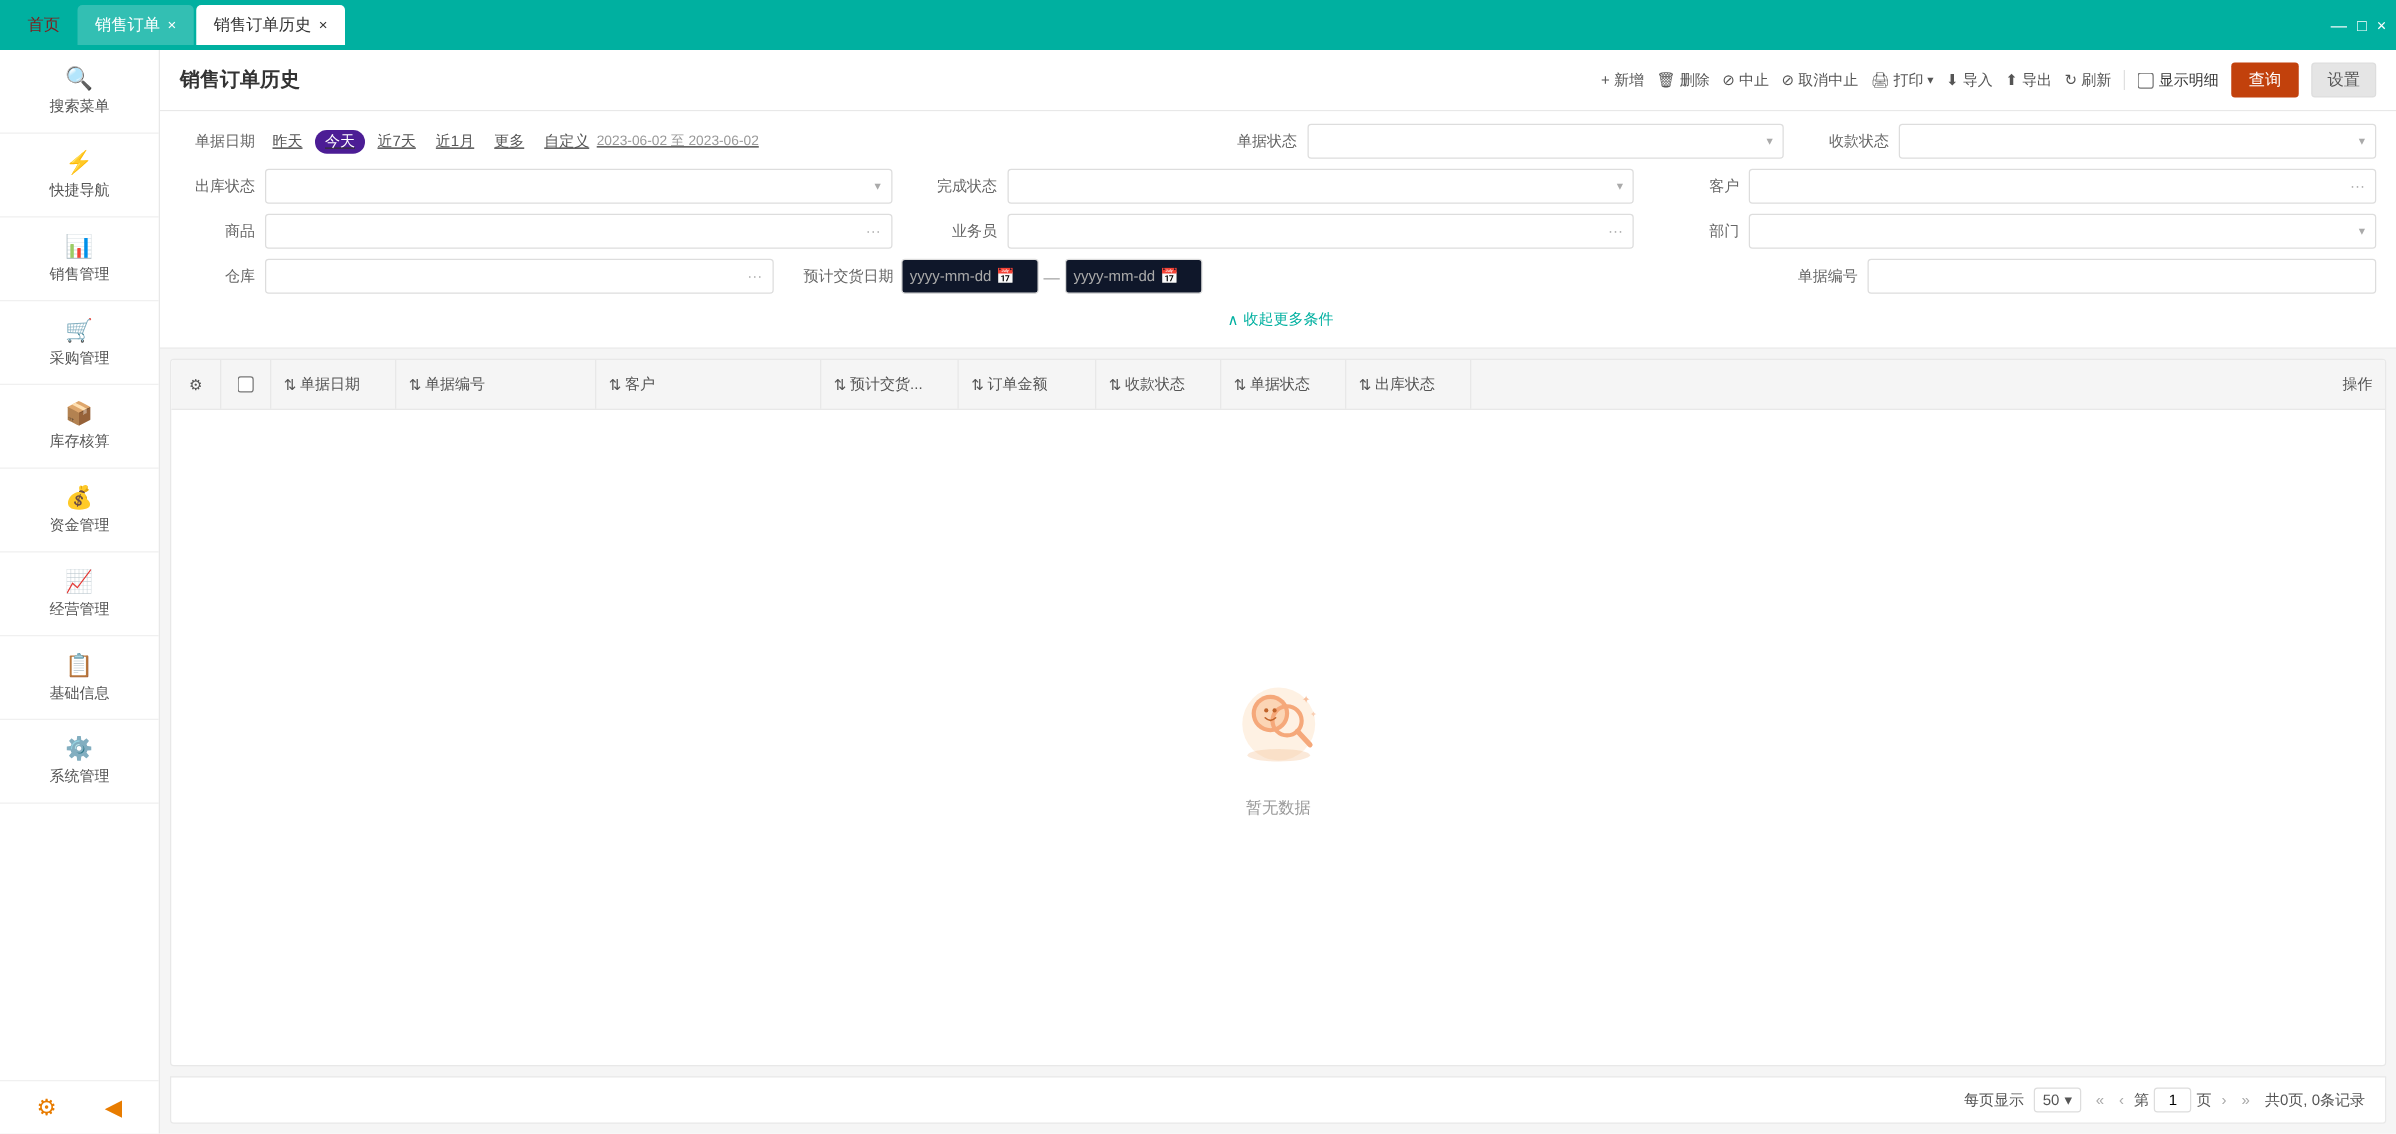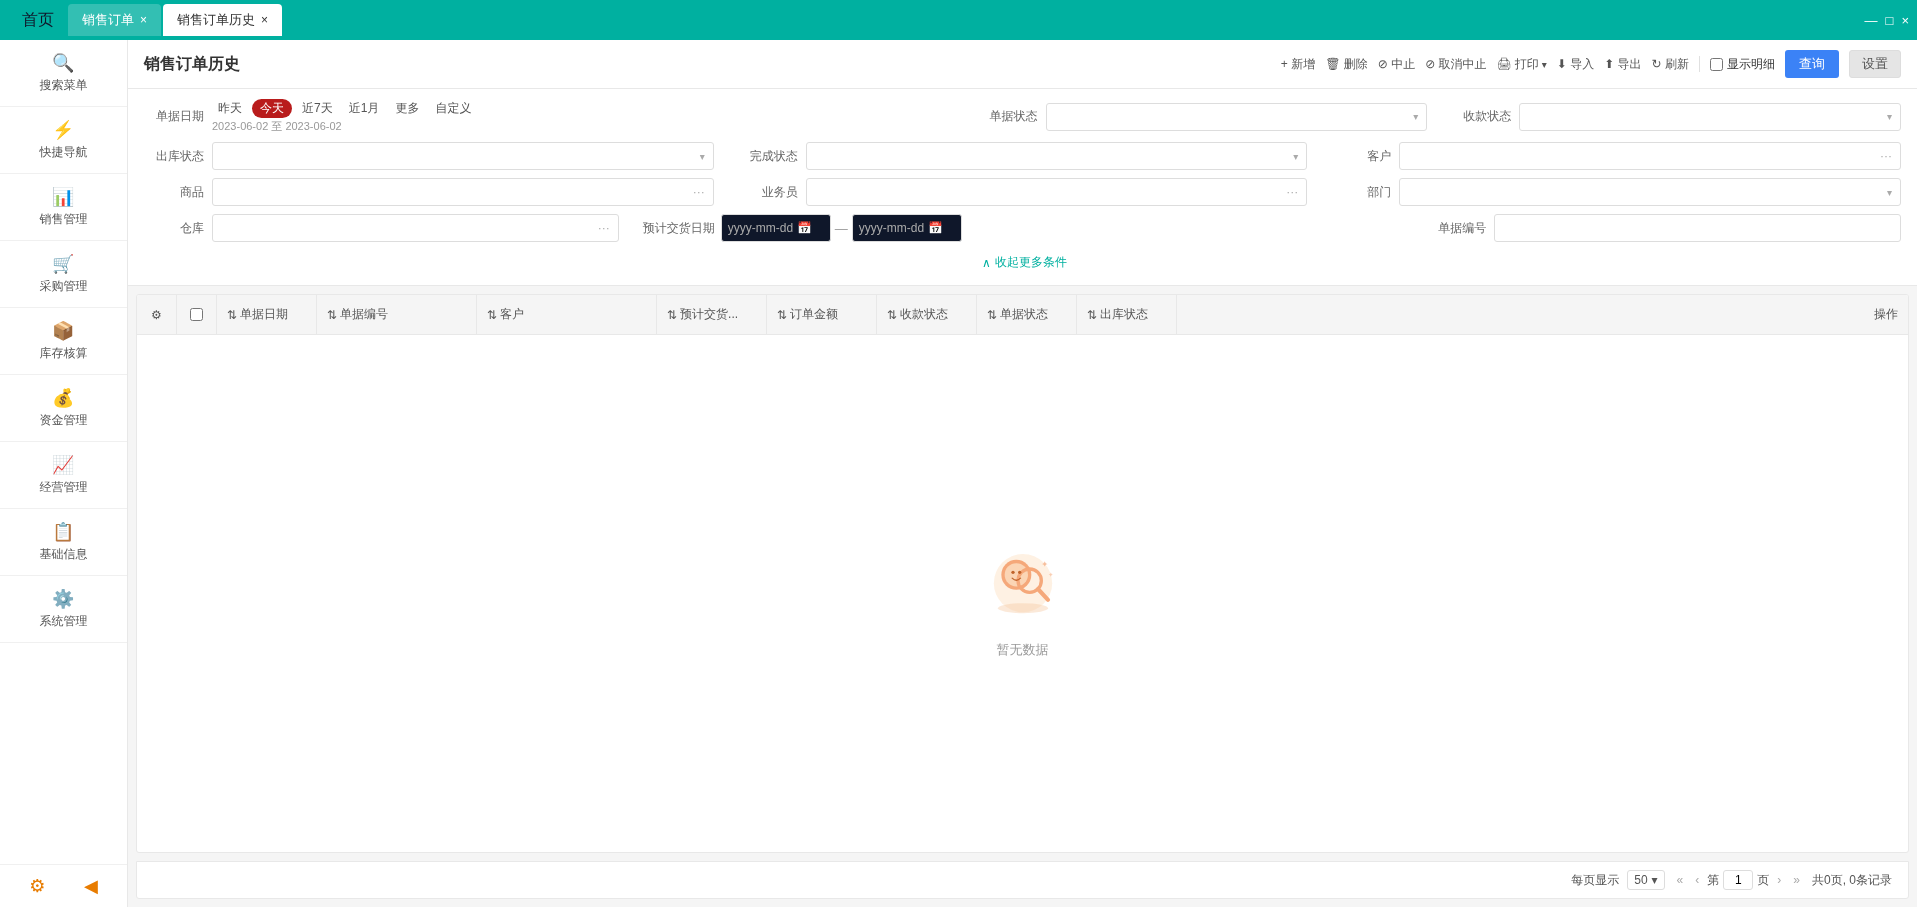--- a/index.html
+++ b/index.html
@@ -4,21 +4,21 @@
   <style>
     * { margin: 0; padding: 0; box-sizing: border-box; }
     body { font-family: 'Microsoft YaHei', Arial, sans-serif; font-size: 13px; background: #f5f5f5; color: #333; display: flex; flex-direction: column; height: 907px; overflow: hidden; }
 
     
     .top-bar { background: #00b0a0; height: 40px; display: flex; align-items: center; padding: 0 8px; flex-shrink: 0; }
     .tab { display: flex; align-items: center; height: 32px; padding: 0 14px; border-radius: 4px 4px 0 0; font-size: 13px; cursor: pointer; color: #fff; margin-right: 2px; }
     .tab.active { background: #fff; color: #333; }
     .tab.inactive { background: rgba(255,255,255,0.2); }
     .tab-close { margin-left: 6px; cursor: pointer; font-size: 12px; }
-    .top-bar-home { color: #0f172a; padding: 0 14px; cursor: pointer; font-size: 16px; }
+    .top-bar-home { color: #7f1d1d; padding: 0 14px; cursor: pointer; font-size: 13px; }
     .top-bar-right { margin-left: auto; display: flex; align-items: center; gap: 8px; color: #fff; font-size: 13px; }
     .top-bar-right span { cursor: pointer; }
 
     
     .layout { display: flex; flex: 1; overflow: hidden; }
 
     
     .sidebar { width: 128px; background: #fff; border-right: 1px solid #e8e8e8; display: flex; flex-direction: column; flex-shrink: 0; }
     .sidebar-item { display: flex; flex-direction: column; align-items: center; padding: 12px 0; cursor: pointer; font-size: 12px; color: #555; border-bottom: 1px solid #f0f0f0; }
     .sidebar-item .icon { font-size: 18px; margin-bottom: 3px; }
@@ -26,38 +26,38 @@
     .sidebar-bottom span { cursor: pointer; font-size: 18px; color: #e87c00; }
 
     
     .main { flex: 1; display: flex; flex-direction: column; overflow: hidden; }
 
     
     .page-header { background: #fff; padding: 10px 16px; display: flex; align-items: center; justify-content: space-between; border-bottom: 1px solid #e8e8e8; flex-shrink: 0; }
     .page-title { font-size: 16px; font-weight: bold; color: #333; }
     .toolbar { display: flex; align-items: center; gap: 10px; }
     .toolbar-btn { display: flex; align-items: center; gap: 3px; font-size: 12px; color: #555; cursor: pointer; white-space: nowrap; }
-    .btn-query { background: #3b82f6; color: #fff; border: none; padding: 5px 14px; border-radius: 3px; cursor: pointer; font-size: 13px; }
+    .btn-query { background: #c2410c; color: #fff; border: none; padding: 5px 14px; border-radius: 3px; cursor: pointer; font-size: 13px; }
     .btn-settings { background: #e5e5e5; color: #555; border: 1px solid #ddd; padding: 4px 12px; border-radius: 3px; cursor: pointer; font-size: 13px; }
     .checkbox-label { display: flex; align-items: center; gap: 4px; font-size: 12px; cursor: pointer; }
     .divider-v { width: 1px; height: 16px; background: #e0e0e0; }
 
     
     .filter-area { background: #fff; padding: 10px 16px; border-bottom: 1px solid #e8e8e8; flex-shrink: 0; }
     .filter-row { display: flex; align-items: center; margin-bottom: 8px; gap: 0; flex-wrap: nowrap; }
     .filter-item { display: flex; align-items: center; flex: 1; min-width: 0; }
     .filter-label { color: #666; font-size: 12px; white-space: nowrap; margin-right: 8px; flex-shrink: 0; width: 60px; text-align: right; }
     .filter-label-wide { width: 70px; }
     .filter-control { flex: 1; min-width: 0; border: 1px solid #ddd; border-radius: 3px; padding: 3px 8px; font-size: 12px; color: #333; background: #fff; display: flex; align-items: center; justify-content: space-between; cursor: pointer; height: 28px; }
     .filter-control input { border: none; outline: none; font-size: 12px; width: 100%; color: #333; }
     .filter-control .arrow { color: #aaa; font-size: 10px; flex-shrink: 0; }
     .filter-control .dots { color: #aaa; font-size: 12px; }
     .date-tag { display: flex; align-items: center; gap: 4px; font-size: 12px; }
     .date-btn { padding: 1px 6px; border-radius: 3px; cursor: pointer; font-size: 12px; color: #555; }
-    .date-btn.active { background: #b91c1c; color: #fff; border-radius: 10px; padding: 1px 8px; }
+    .date-btn.active { background: #4c1d95; color: #fff; border-radius: 10px; padding: 1px 8px; }
     .date-sub { font-size: 11px; color: #999; margin-top: 1px; }
     .filter-separator { width: 24px; flex-shrink: 0; }
     .collapse-btn { display: flex; align-items: center; justify-content: center; color: #00b0a0; font-size: 12px; cursor: pointer; padding: 4px 0; }
     .collapse-btn span { margin-left: 4px; }
     .date-input-group { display: flex; align-items: center; gap: 4px; flex: 1; }
     .date-input { border: 1px solid #ddd; border-radius: 3px; padding: 3px 6px; font-size: 12px; color: #aaa; background: #0f172a; height: 28px; display: flex; align-items: center; gap: 4px; min-width: 110px; }
     .date-input .cal-icon { color: #e87c00; }
     .dash { color: #999; }
 
     
@@ -179,21 +179,21 @@
         <button class="btn-query">查询</button>
         <button class="btn-settings">设置</button>
       </div>
     </div>
 
     <div class="filter-area">
 
       <div class="filter-row">
         <div class="filter-item" style="flex:1.8;">
           <span class="filter-label">单据日期</span>
-          <div style="display:flex;flex-direction:column;flex:1;">
+          <div style="display:flex;flex:1;text-decoration:underline;">
             <div class="date-tag">
               <span class="date-btn">昨天</span>
               <span class="date-btn active">今天</span>
               <span class="date-btn">近7天</span>
               <span class="date-btn">近1月</span>
               <span class="date-btn">更多</span>
               <span class="date-btn">自定义</span>
             </div>
             <span class="date-sub">2023-06-02 至 2023-06-02</span>
           </div>

